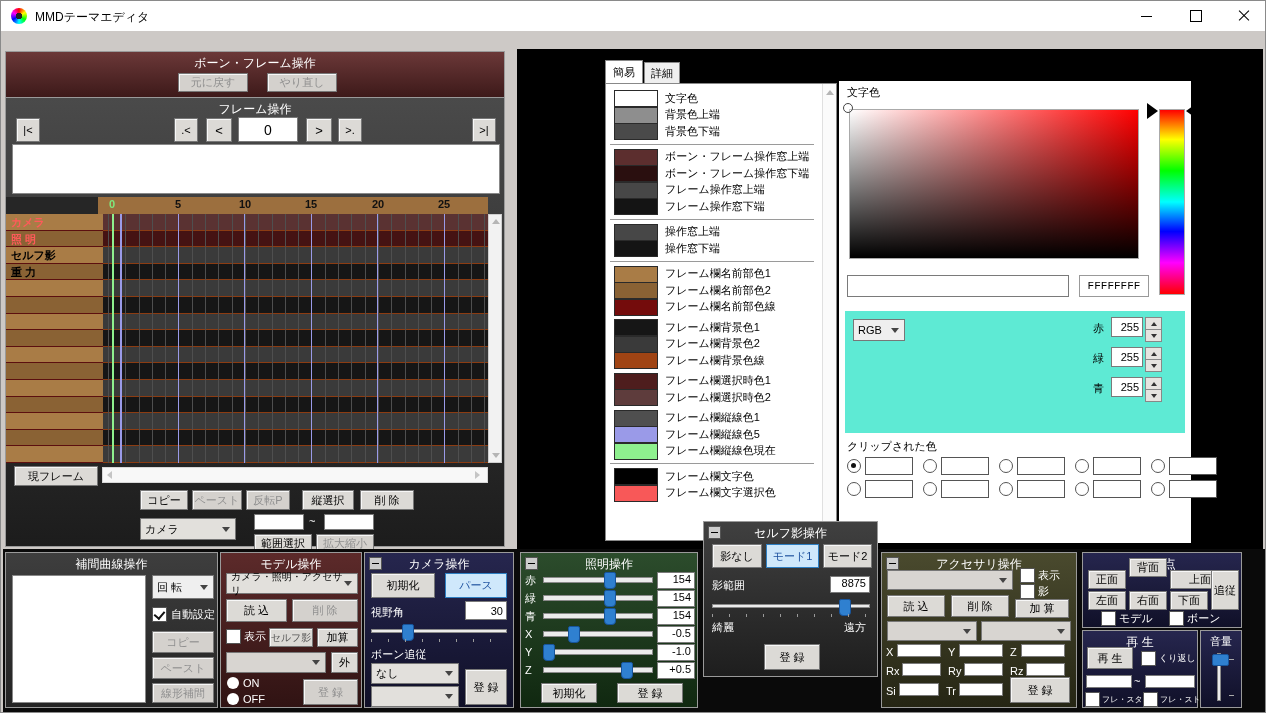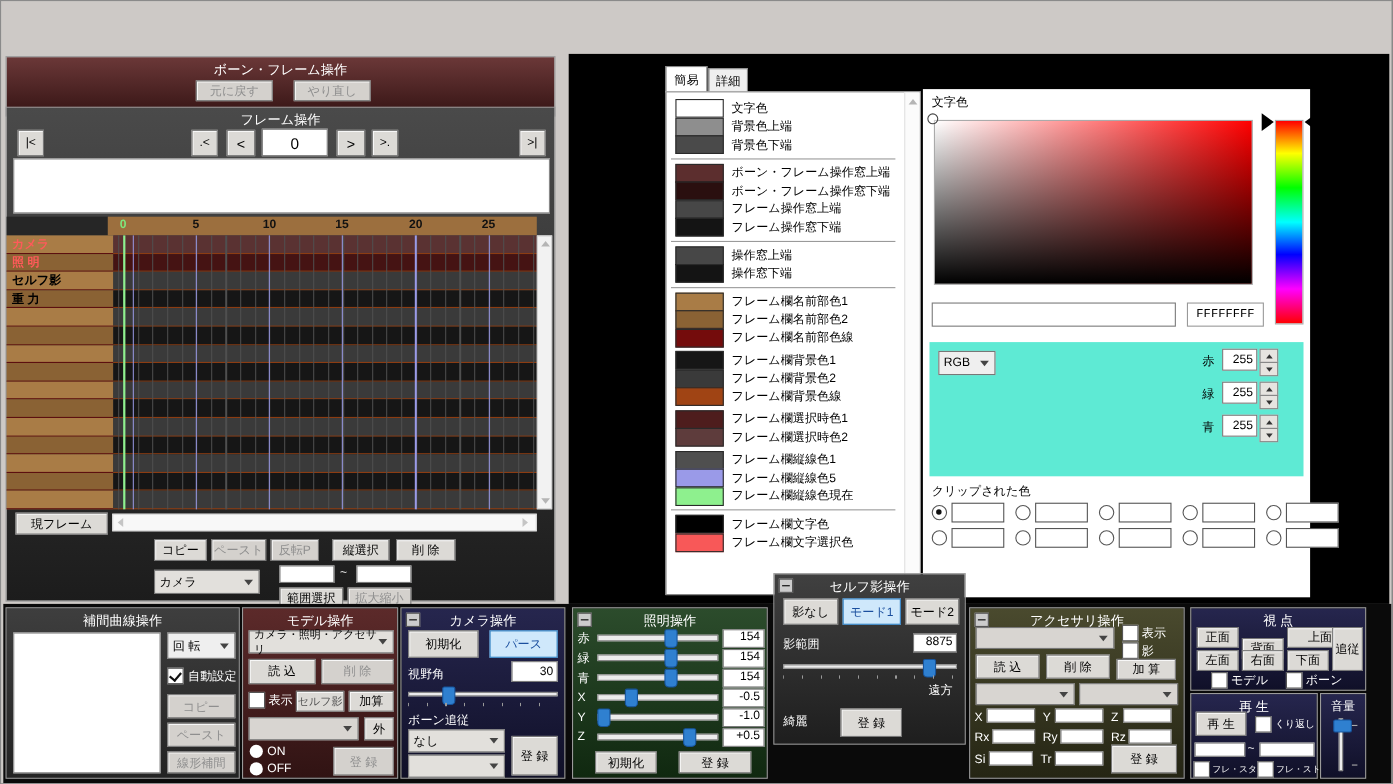--- a/index.html
+++ b/index.html
@@ -67,20 +67,36 @@
   .spinbtn{width:15px;height:11px;background:#e6e4e0;border:1px solid #888;display:flex;align-items:center;justify-content:center;}
   .tri-up{width:0;height:0;border-left:3px solid transparent;border-right:3px solid transparent;border-bottom:4px solid #333;}
   .tri-dn{width:0;height:0;border-left:3px solid transparent;border-right:3px solid transparent;border-top:4px solid #333;}
   .lrow{display:flex;align-items:center;height:18px;}
 </style>
 </head>
 <body>
 
 <div id="app">
 
+  <div class="p titlebar">
+    <div class="p appicon"></div>
+    <div class="p apptitle">MMDテーマエディタ</div>
+    <div class="p winbtn" style="left:1123px;">
+        <div class="ic-min"></div>
+      </div>
+    <div class="p winbtn" style="left:1173px;">
+        <div class="ic-max"></div>
+      </div>
+    <div class="p winbtn" style="left:1221px;">
+        <div class="ic-close">
+          <div></div>
+          <div></div>
+        </div>
+      </div>
+  </div>
 
 
   <div class="p panel" style="left:4px;top:50px;width:500px;height:55px;background:linear-gradient(#6b3838,#351414);">
     <div class="p ptitle">ボーン・フレーム操作</div>
     <div class="p btn dis" style="left:172px;top:21px;width:70px;height:19px;">元に戻す</div>
     <div class="p btn dis" style="left:261px;top:21px;width:70px;height:19px;">やり直し</div>
   </div>
 
   <div class="p panel" style="left:4px;top:96px;width:500px;height:450px;background:linear-gradient(#4a4a4a,#1c1c1c);">
     <div class="p ptitle">フレーム操作</div>
@@ -549,21 +565,21 @@
     <div class="p ptitle">セルフ影操作</div>
     <div class="p btn" style="left:8px;top:22px;width:50px;height:24px;">影なし</div>
     <div class="p btn blue" style="left:62px;top:22px;width:53px;height:24px;">モード1</div>
     <div class="p btn" style="left:119px;top:22px;width:49px;height:24px;">モード2</div>
     <div class="p wlab" style="left:8px;top:56px;">影範囲</div>
     <div class="p inp" style="left:126px;top:54px;width:40px;height:17px;text-align:right;">8875</div>
     <div class="p track" style="left:8px;top:82px;width:158px;">
         <div class="thumb" style="left: 84%;"></div>
       </div>
     <div class="ticks" style="left:8px;top:92px;width:158px;"></div>
-    <div class="p wlab" style="left:8px;top:98px;margin-top:28px;">綺麗</div>
+    <div class="p wlab" style="left:8px;top:98px;">綺麗</div>
     <div class="p wlab" style="left:140px;top:98px;">遠方</div>
     <div class="p btn" style="left:60px;top:122px;width:56px;height:26px;">登 録</div>
   </div>
 
   <div class="p panel" style="left:880px;top:551px;width:196px;height:156px;background:linear-gradient(#4a4a2e,#252514);">
     <div class="p minbox"></div>
     <div class="p ptitle">アクセサリ操作</div>
     <div class="p dd dis" style="left:5px;top:17px;width:126px;height:20px;">
         <span></span>
         <span class="caret"></span>
@@ -602,21 +618,21 @@
     <div class="p wlab" style="left:4px;top:132px;">Si</div>
     <input class="p inp" style="left: 17px; top: 130px; width: 40px; height: 13px;">
     <div class="p wlab" style="left:64px;top:132px;">Tr</div>
     <input class="p inp" style="left: 77px; top: 130px; width: 44px; height: 13px;">
     <div class="p btn" style="left:128px;top:124px;width:60px;height:26px;">登 録</div>
   </div>
 
   <div class="p panel" style="left:1081px;top:551px;width:160px;height:76px;background:linear-gradient(#26264e,#101028);">
     <div class="p ptitle">視 点</div>
     <div class="p btn" style="left:5px;top:17px;width:38px;height:19px;">正面</div>
-    <div class="p btn" style="left:46px;top:27px;width:38px;height:19px;">背面</div>
+    <div class="p btn" style="left:46px;top:5px;width:38px;height:19px;">背面</div>
     <div class="p btn" style="left:87px;top:17px;width:60px;height:19px;">上面</div>
     <div class="p btn" style="left:128px;top:17px;width:28px;height:40px;">追従</div>
     <div class="p btn" style="left:5px;top:38px;width:38px;height:19px;">左面</div>
     <div class="p btn" style="left:46px;top:38px;width:38px;height:19px;">右面</div>
     <div class="p btn" style="left:87px;top:38px;width:38px;height:19px;">下面</div>
     <div class="p" style="left:18px;top:58px;display:flex;align-items:center;gap:3px;">
         <span class="cb"></span>
         <span class="wlab">モデル</span>
       </div>
     <div class="p" style="left:86px;top:58px;display:flex;align-items:center;gap:3px;">

